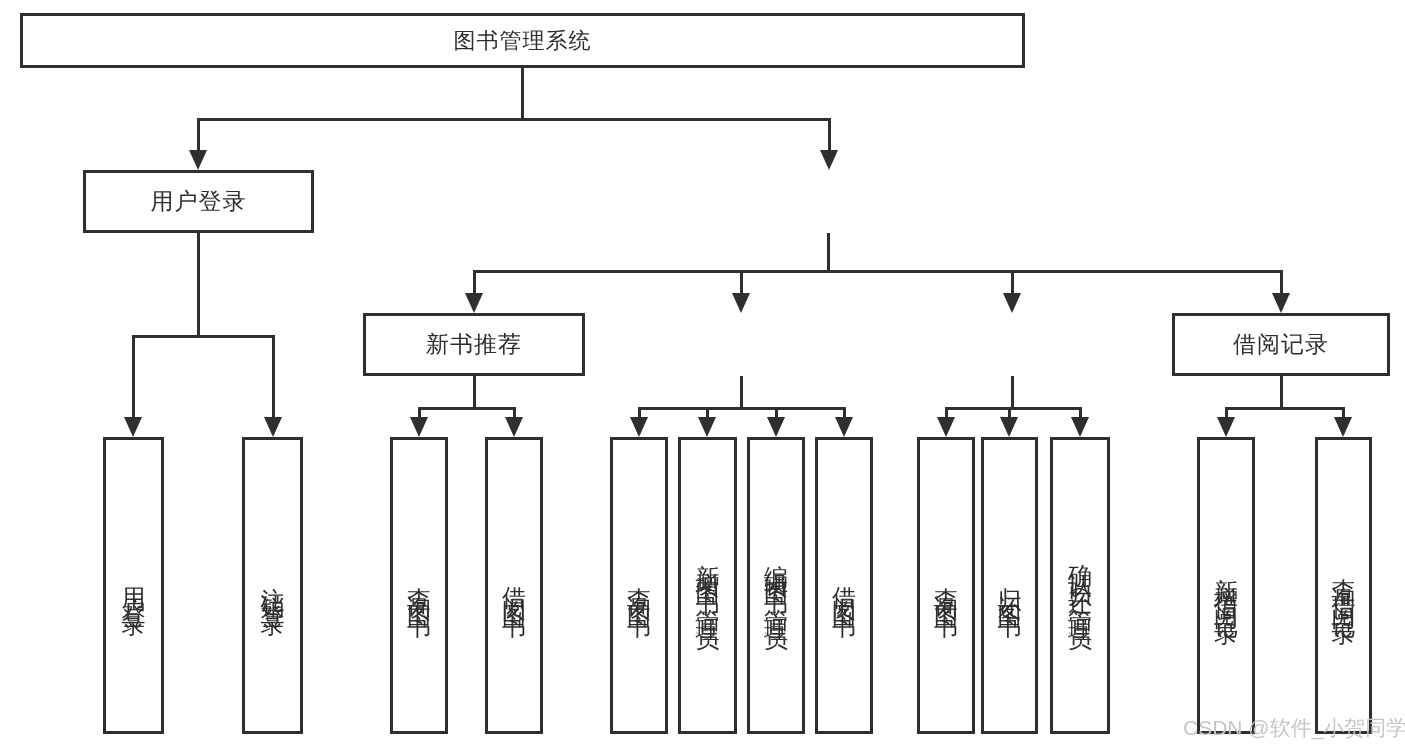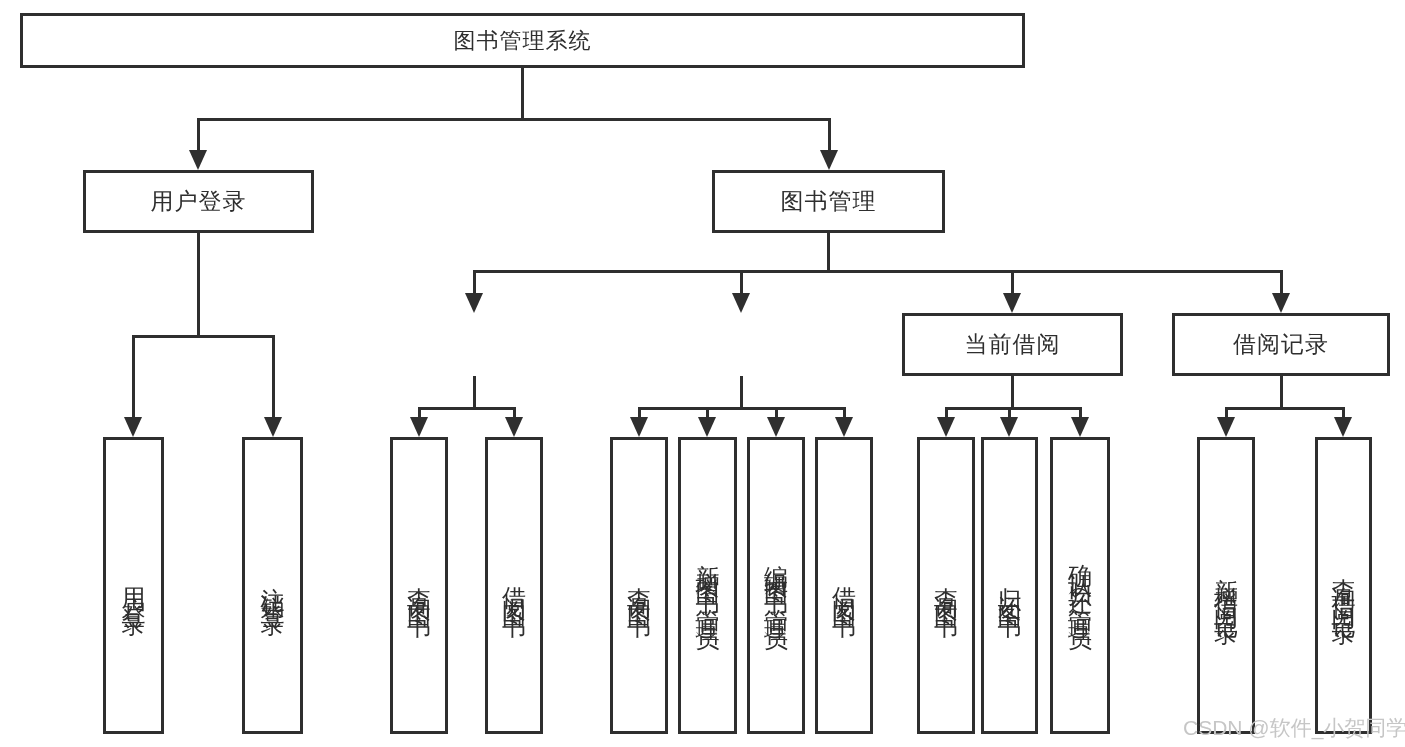--- a/index.html
+++ b/index.html
@@ -59,26 +59,23 @@
 
 <div class="canvas">
 
   <div class="node h root" style="left:20px;top:13px;width:1005px;height:55px">
     <span class="lbl">图书管理系统</span>
   </div>
 
   <div class="node h" style="left:83px;top:170px;width:231px;height:63px">
     <span class="lbl">用户登录</span>
   </div>
-  <div class="node h" style="left:712px;top:170px;width:233px;height:63px">
-    <span class="lbl">图书管理</span>
-  </div>
 
-  <div class="node h" style="left:902px;top:313px;width:221px;height:63px">
-    <span class="lbl">当前借阅</span>
+  <div class="node h" style="left:363px;top:313px;width:222px;height:63px">
+    <span class="lbl">新书推荐</span>
   </div>
   <div class="node h" style="left:1172px;top:313px;width:218px;height:63px">
     <span class="lbl">借阅记录</span>
   </div>
 
   <div class="node v" style="left:103px;top:437px;width:61px;height:297px">
     <span class="lbl">用户登录</span>
   </div>
   <div class="node v" style="left:242px;top:437px;width:61px;height:297px">
     <span class="lbl">注销登录</span>

